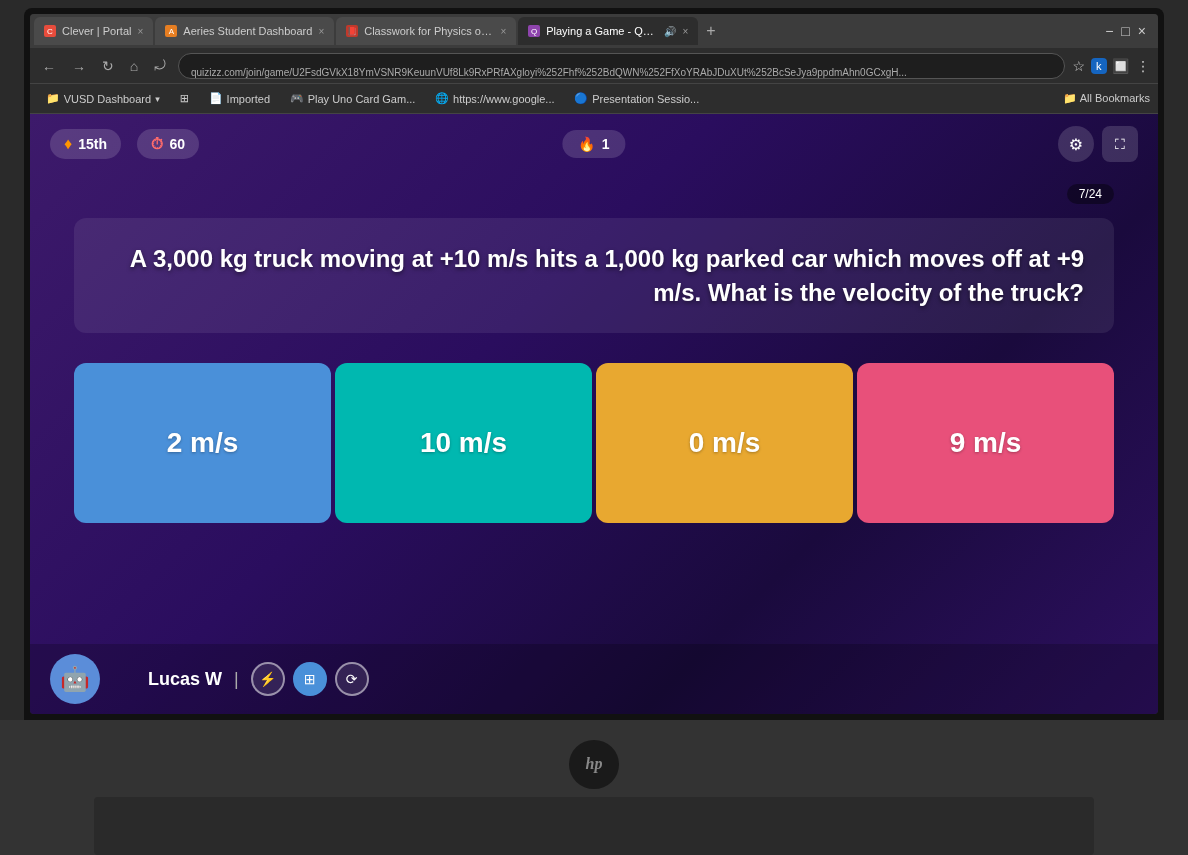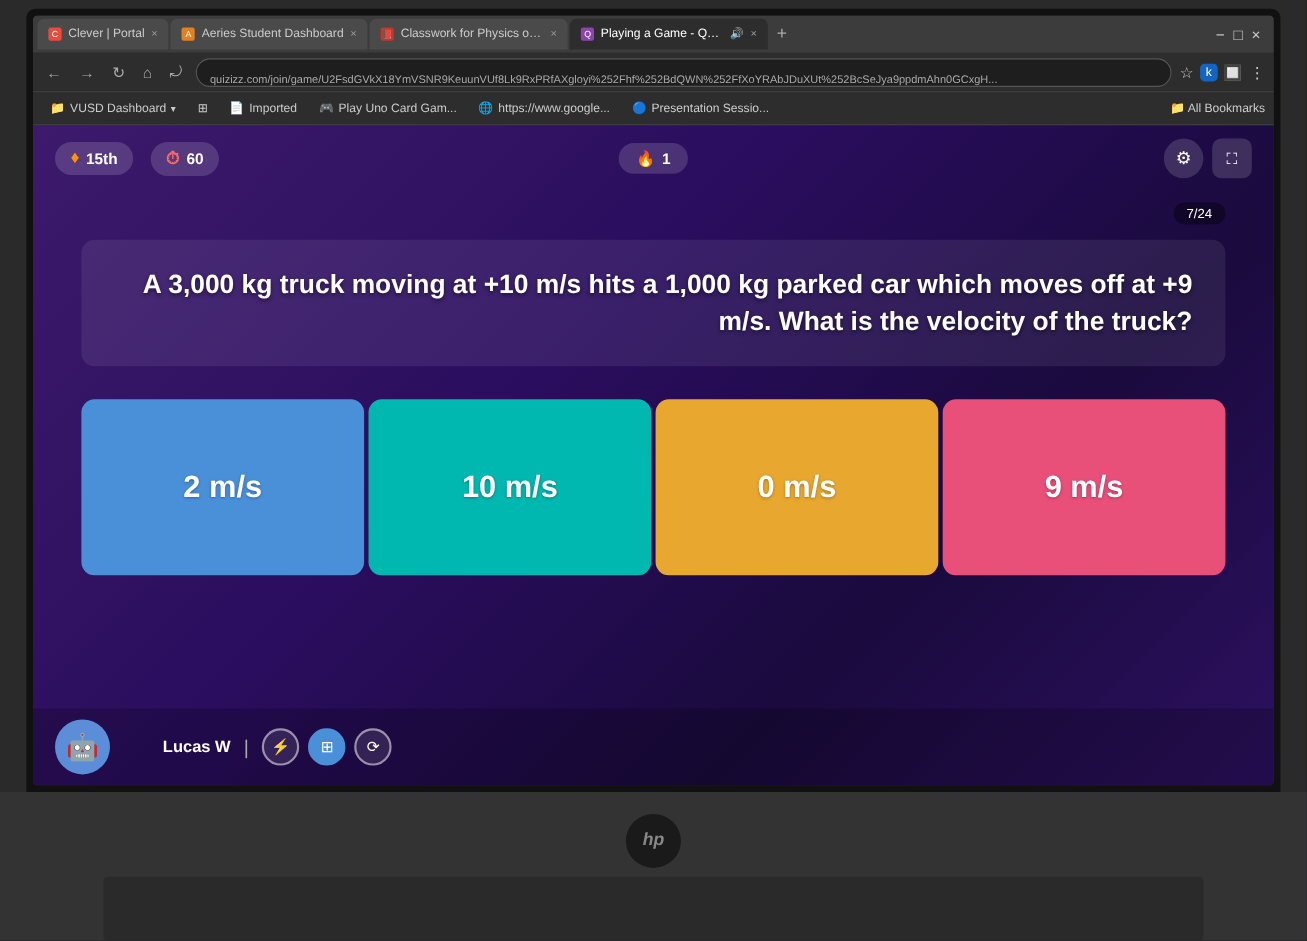--- a/index.html
+++ b/index.html
@@ -414,20 +414,21 @@
       background: #1a1a1a;
       border-radius: 50%;
       display: flex;
       align-items: center;
       justify-content: center;
       color: #aaa;
       font-size: 20px;
       font-style: italic;
       font-weight: bold;
       margin-top: 10px;
+      font-family: Liberation Serif, serif;
     }
 
     .keyboard-area {
       width: 1000px;
       height: 60px;
       background: #2a2a2a;
       border-radius: 4px;
       margin-top: 8px;
       display: flex;
       align-items: center;
@@ -580,21 +581,21 @@
             <div class="answer-card answer-orange">
               <span>0 m/s</span>
             </div>
             <div class="answer-card answer-pink">
               <span>9 m/s</span>
             </div>
           </div>
 
           <div class="game-bottom-bar">
             <div class="avatar-img">🤖</div>
-            <div style="color:#fff;font-size:15px;font-weight:bold;padding-left:36px;">Lucas W</div>
+            <div style="color:#fff;font-size:18px;font-weight:bold;padding-left:36px;">Lucas W</div>
             <span class="divider">|</span>
             <div class="bottom-icons">
               <div class="bottom-icon-btn">⚡</div>
               <div class="bottom-icon-btn blue-filled">⊞</div>
               <div class="bottom-icon-btn">⟳</div>
             </div>
           </div>
 
         </div>
       </div>

